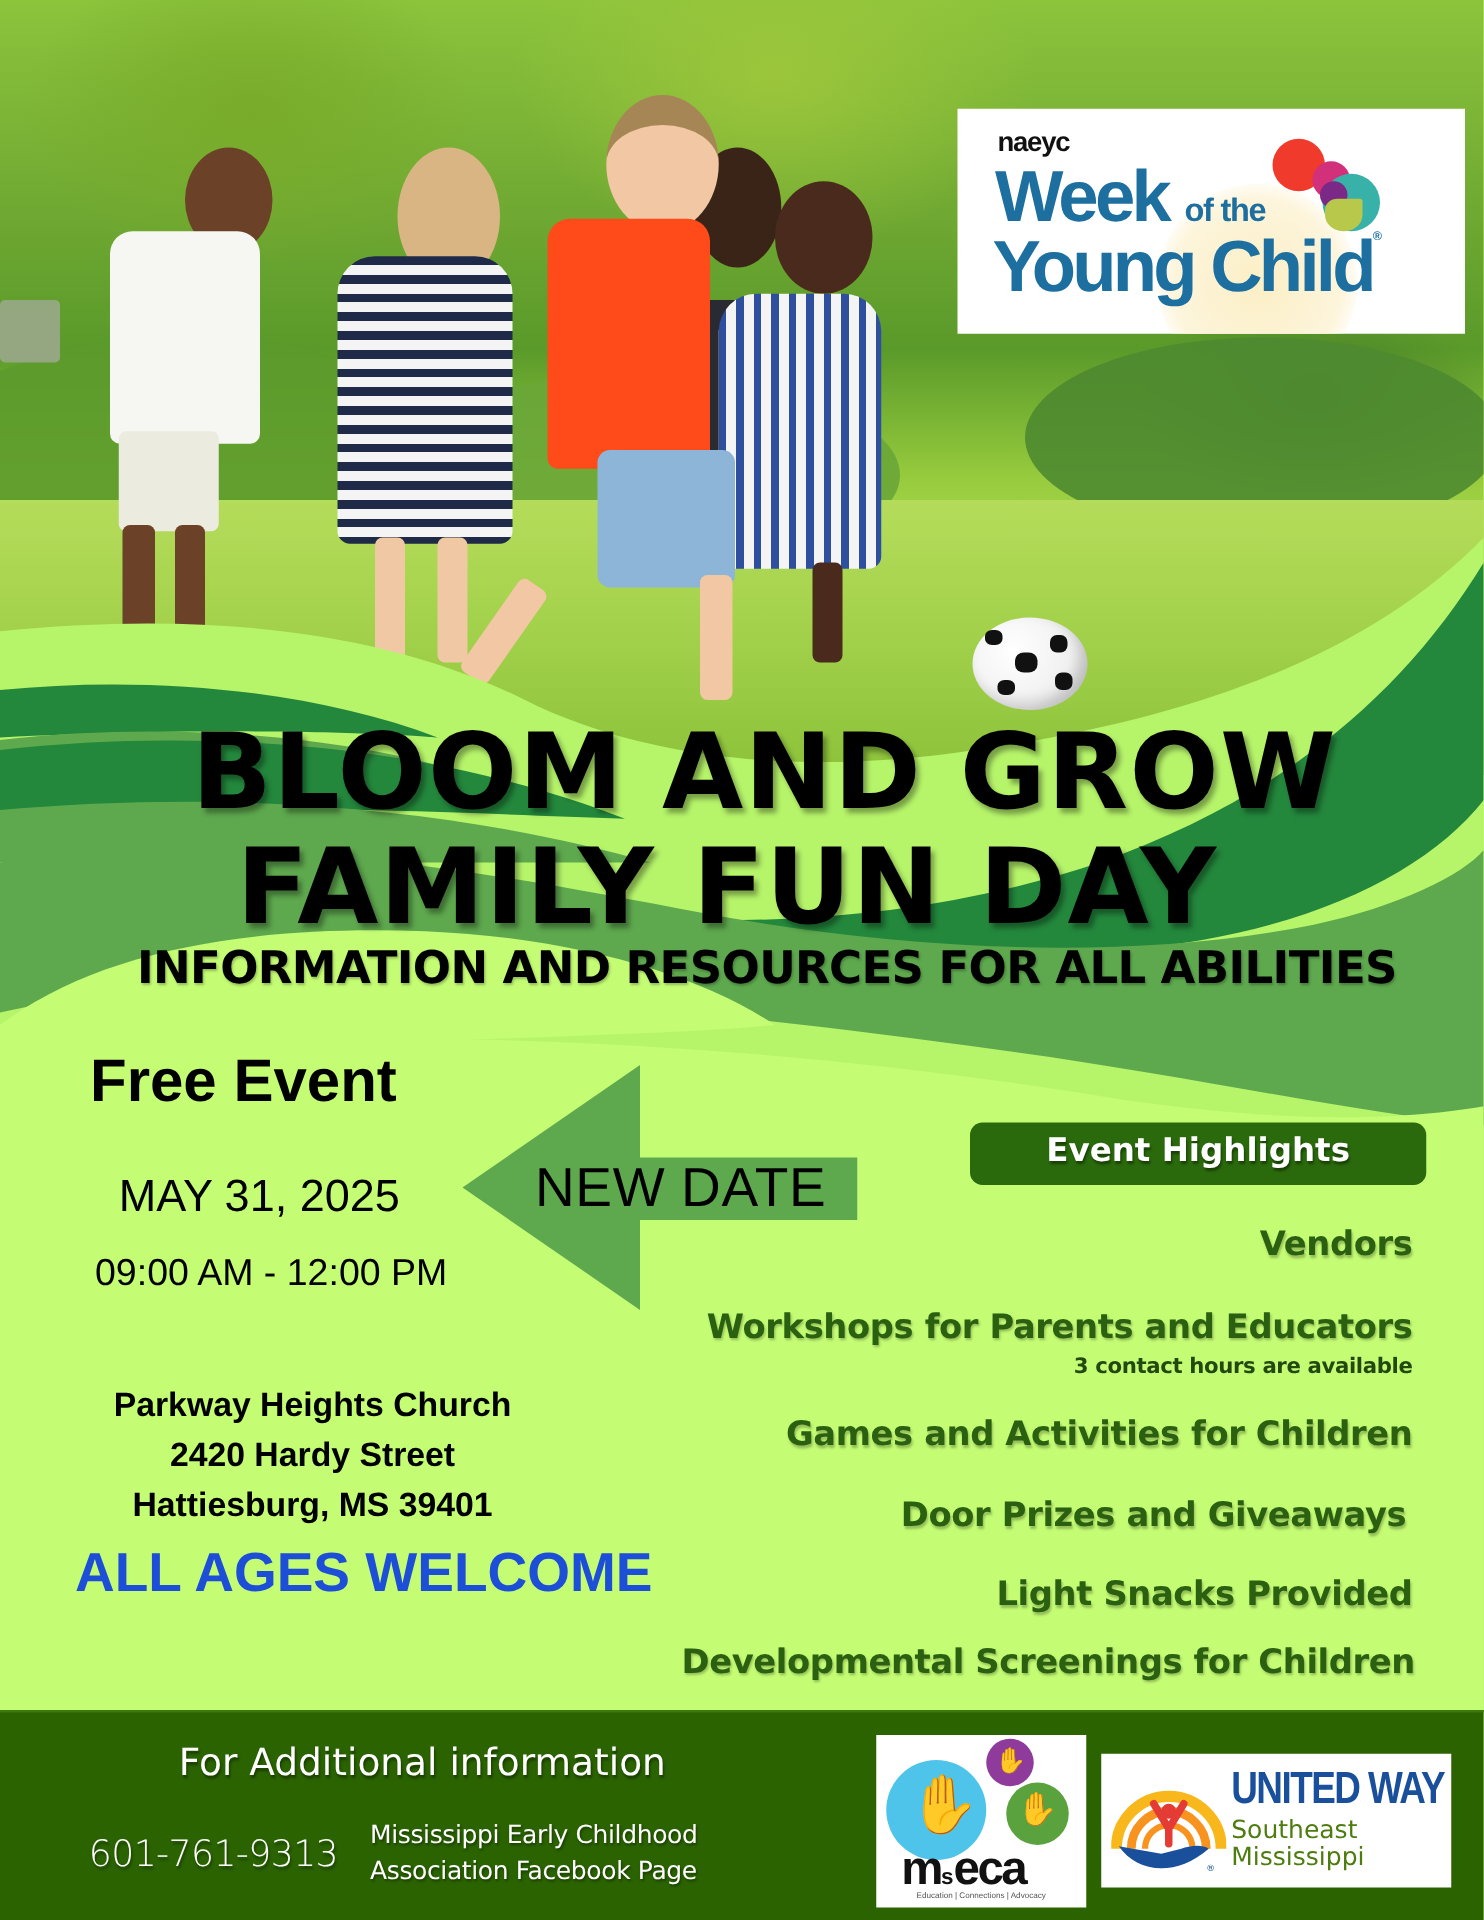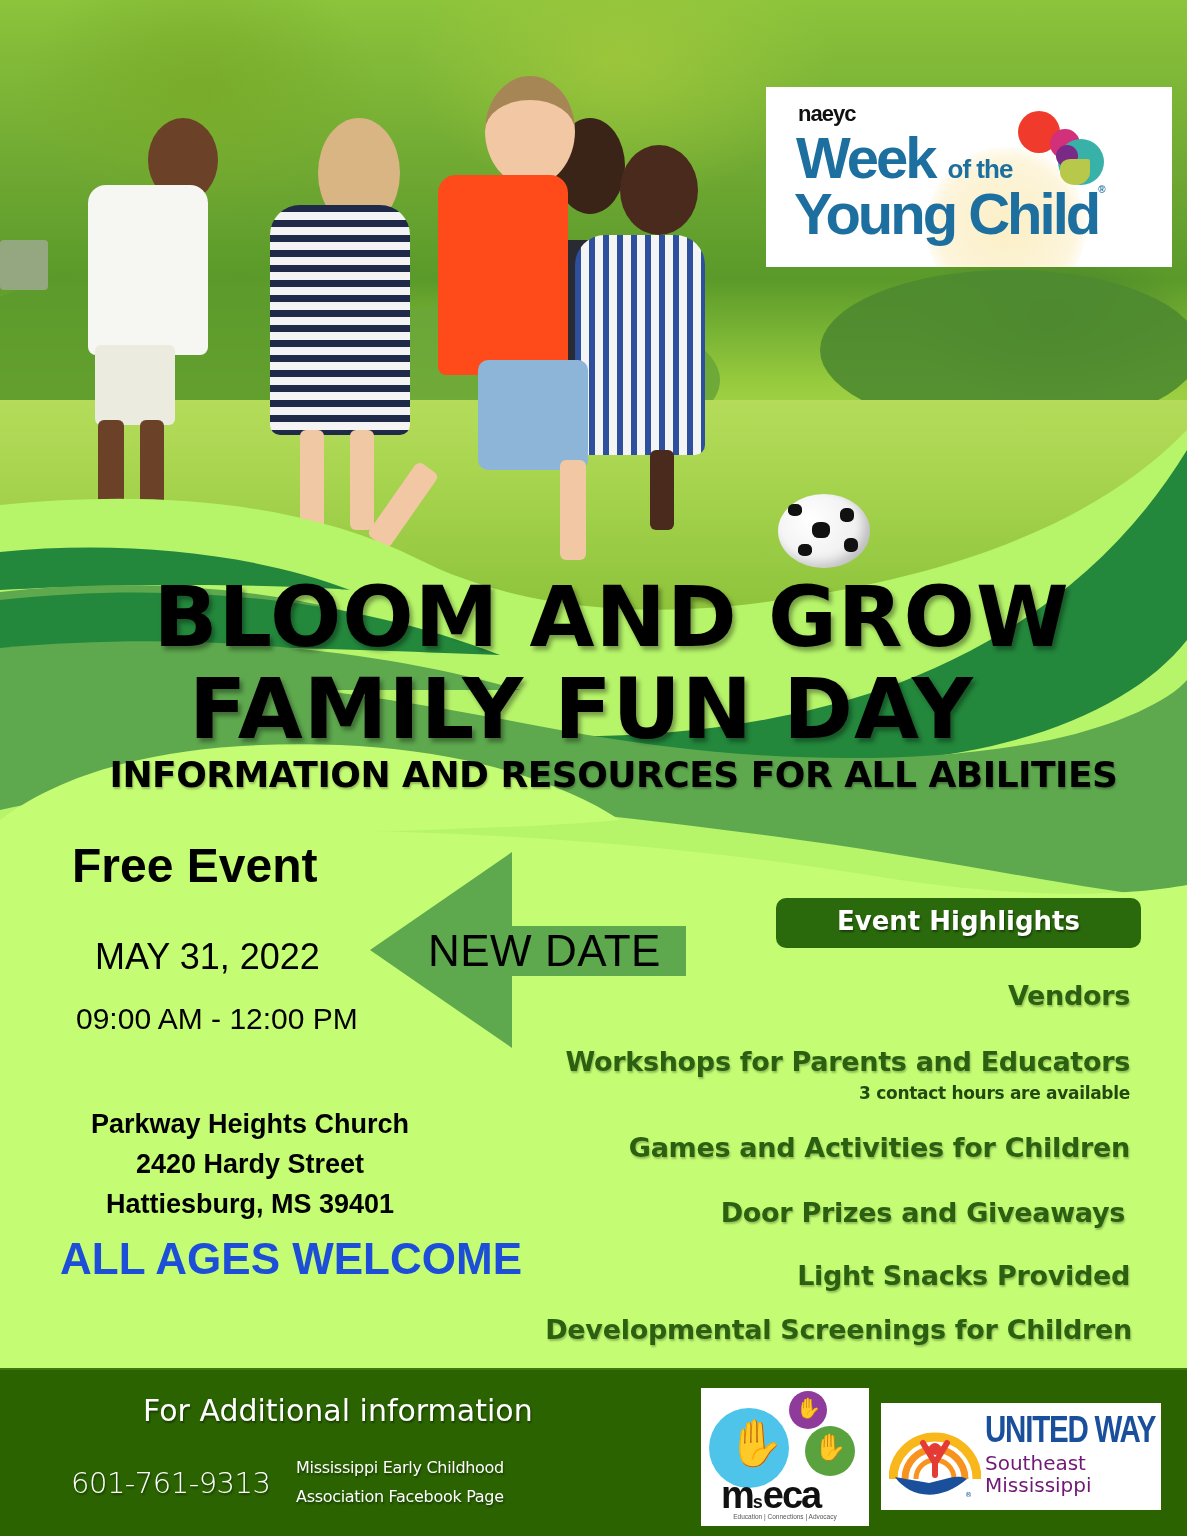--- a/index.html
+++ b/index.html
@@ -85,36 +85,36 @@
       font-weight: 700; color: #224a10; font-size: 17px; letter-spacing: -0.3px; }
 
     
     .footer { position: absolute; left: 0; top: 1368px; width: 1187px; height: 168px; background: #2a6300;
       border-top: 2px solid #3c7a10; }
     .f-title { position: absolute; left: 143px; top: 1393px; font-family: "DejaVu Sans", sans-serif;
       color: #fff; font-size: 30px; font-weight: 400; text-shadow: 1px 2px 2px rgba(0,0,0,0.4); }
     .f-phone { position: absolute; left: 58px; top: 1466px; font-family: "DejaVu Sans", sans-serif;
       color: #fff; font-size: 29px; font-weight: 300; letter-spacing: -0.5px; text-shadow: 1px 2px 2px rgba(0,0,0,0.4); margin-left: 13px; }
     .f-org { position: absolute; left: 296px; top: 1453px; font-family: "DejaVu Sans", sans-serif;
-      color: #fff; font-size: 16px; line-height: 29px; text-shadow: 1px 2px 2px rgba(0,0,0,0.4); letter-spacing: -0.3px; }
+      color: #fff; font-size: 20px; line-height: 29px; text-shadow: 1px 2px 2px rgba(0,0,0,0.4); letter-spacing: -0.3px; }
 
     .mseca { position: absolute; left: 701px; top: 1388px; width: 168px; height: 138px; background: #fff; overflow: hidden; }
     .mseca .circ { position: absolute; border-radius: 50%; }
     .mseca .word { position: absolute; left: 20px; top: 86px; font-family: "Liberation Sans", sans-serif;
       font-weight: 900; font-size: 38px; color: #111; letter-spacing: -2px; }
     .mseca .word small { font-size: 18px; letter-spacing: 0; }
     .mseca .tag { position: absolute; left: 0; width: 168px; top: 125px; text-align: center; font-size: 6.5px;
       color: #555; font-family: "Liberation Sans", sans-serif; }
     .hand { position: absolute; color: #fff; font-weight: 700; }
 
     .uw { position: absolute; left: 881px; top: 1403px; width: 280px; height: 107px; background: #fff; overflow: hidden; }
     .uw .title { position: absolute; left: 104px; top: 6px; font-family: "Liberation Sans", sans-serif; font-weight: 700;
       font-size: 36px; color: #1a4f9c; letter-spacing: -1.5px; transform: scaleX(0.82); transform-origin: left; white-space: nowrap; }
     .uw .sub { position: absolute; left: 104px; top: 49px; font-family: "DejaVu Sans", sans-serif; font-size: 20px;
-      line-height: 22px; color: #701a75; }
+      line-height: 22px; color: #4d7c0f; }
     .uw .reg { position: absolute; left: 84px; top: 88px; font-size: 7px; color: #1a4f9c; }
   </style>
 </head>
 <body>
 
 <div class="photo">
   <div class="bush" style="left:-60px;top:270px;width:420px;height:180px;background:#5c9a2c;"></div>
   <div class="bush" style="left:300px;top:300px;width:420px;height:160px;background:#6aa638;"></div>
   <div class="bush" style="left:820px;top:270px;width:380px;height:160px;background:#4e8a30;"></div>
   <div class="bush" style="left:0px;top:240px;width:48px;height:50px;border-radius:4px;background:#9aa88a;"></div>
@@ -203,21 +203,21 @@
 <div class="headline h2">FAMILY FUN DAY</div>
 <div class="headline h3">INFORMATION AND RESOURCES FOR ALL ABILITIES</div>
 
 <div class="free">Free Event</div>
 
 <svg class="arrow" viewBox="0 0 316 196">
   <polygon points="0,98 142,0 142,74 316,74 316,124 142,124 142,196" fill="#5ea84e"></polygon>
 </svg>
 <div class="arrow-label">NEW DATE</div>
 
-<div class="date">MAY 31, 2022</div>
+<div class="date">MAY 31, 2025</div>
 <div class="time">09:00 AM - 12:00 PM</div>
 <div class="venue">
   <div>Parkway Heights Church</div>
   <div>2420 Hardy Street</div>
   <div>Hattiesburg, MS 39401</div>
 </div>
 <div class="ages">ALL AGES WELCOME</div>
 
 <div class="hl-badge">Event Highlights</div>
 <div class="hl-item" style="top:980px;">Vendors</div>

